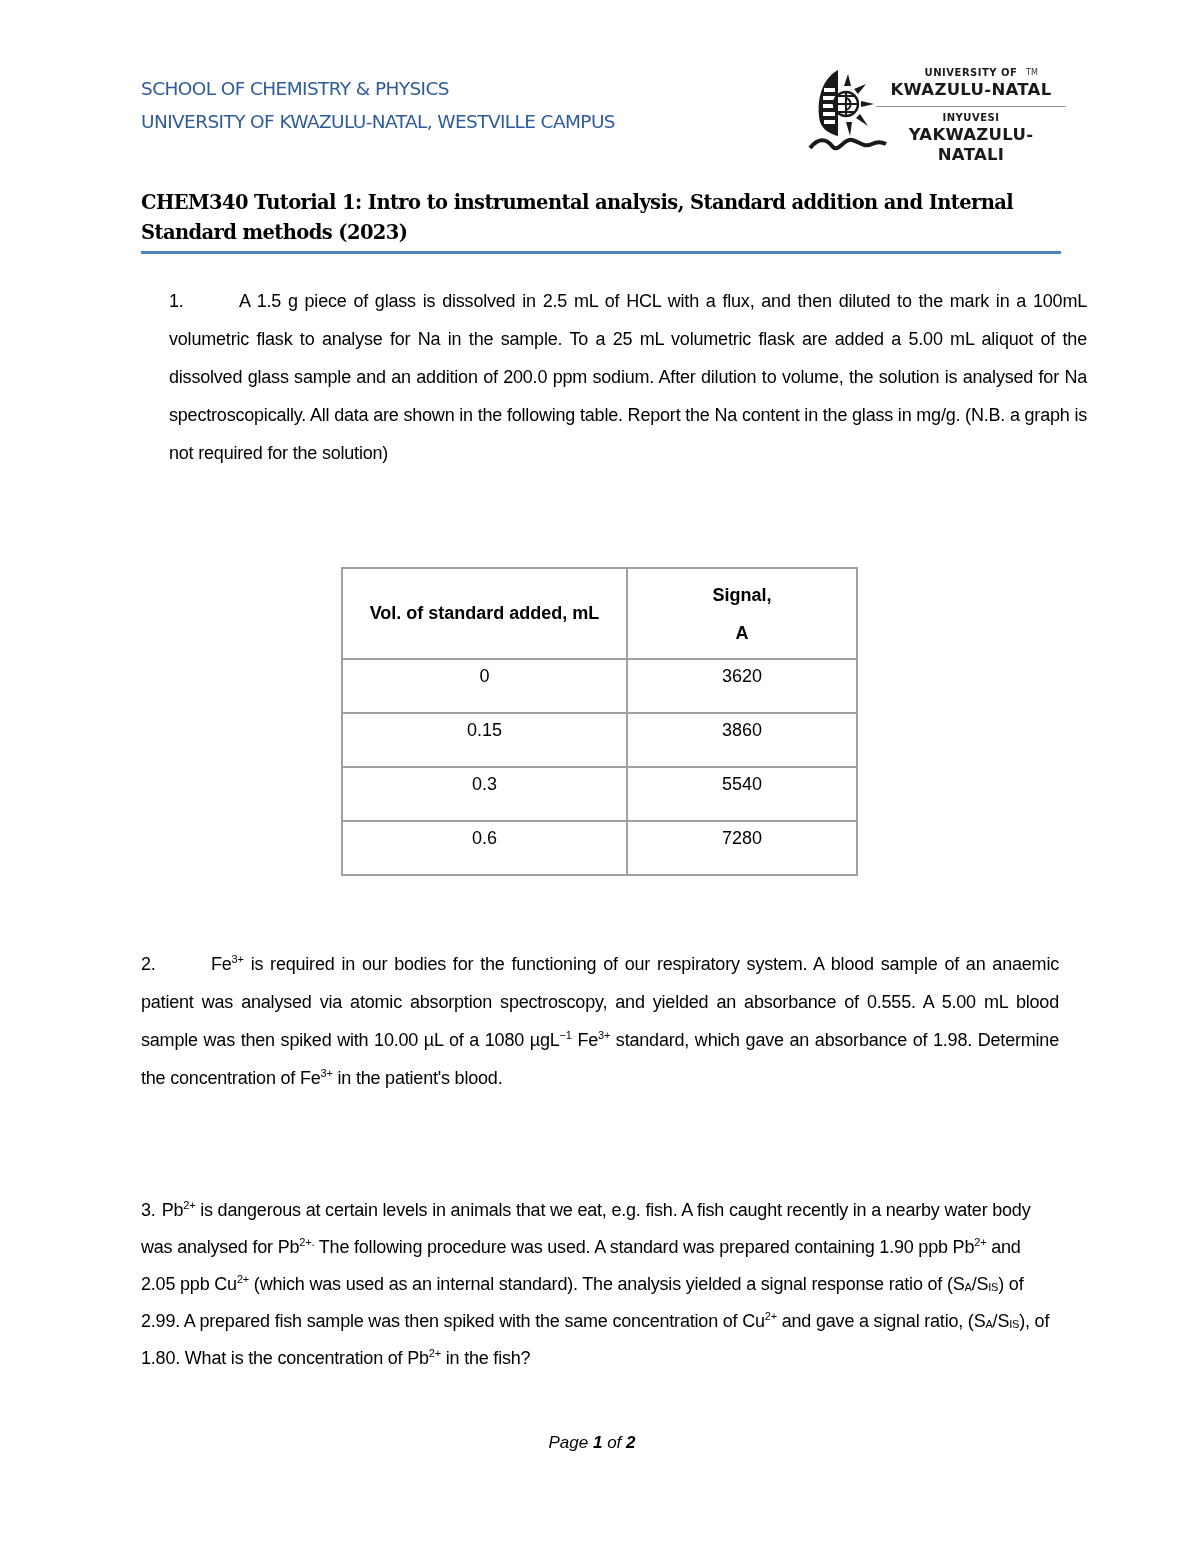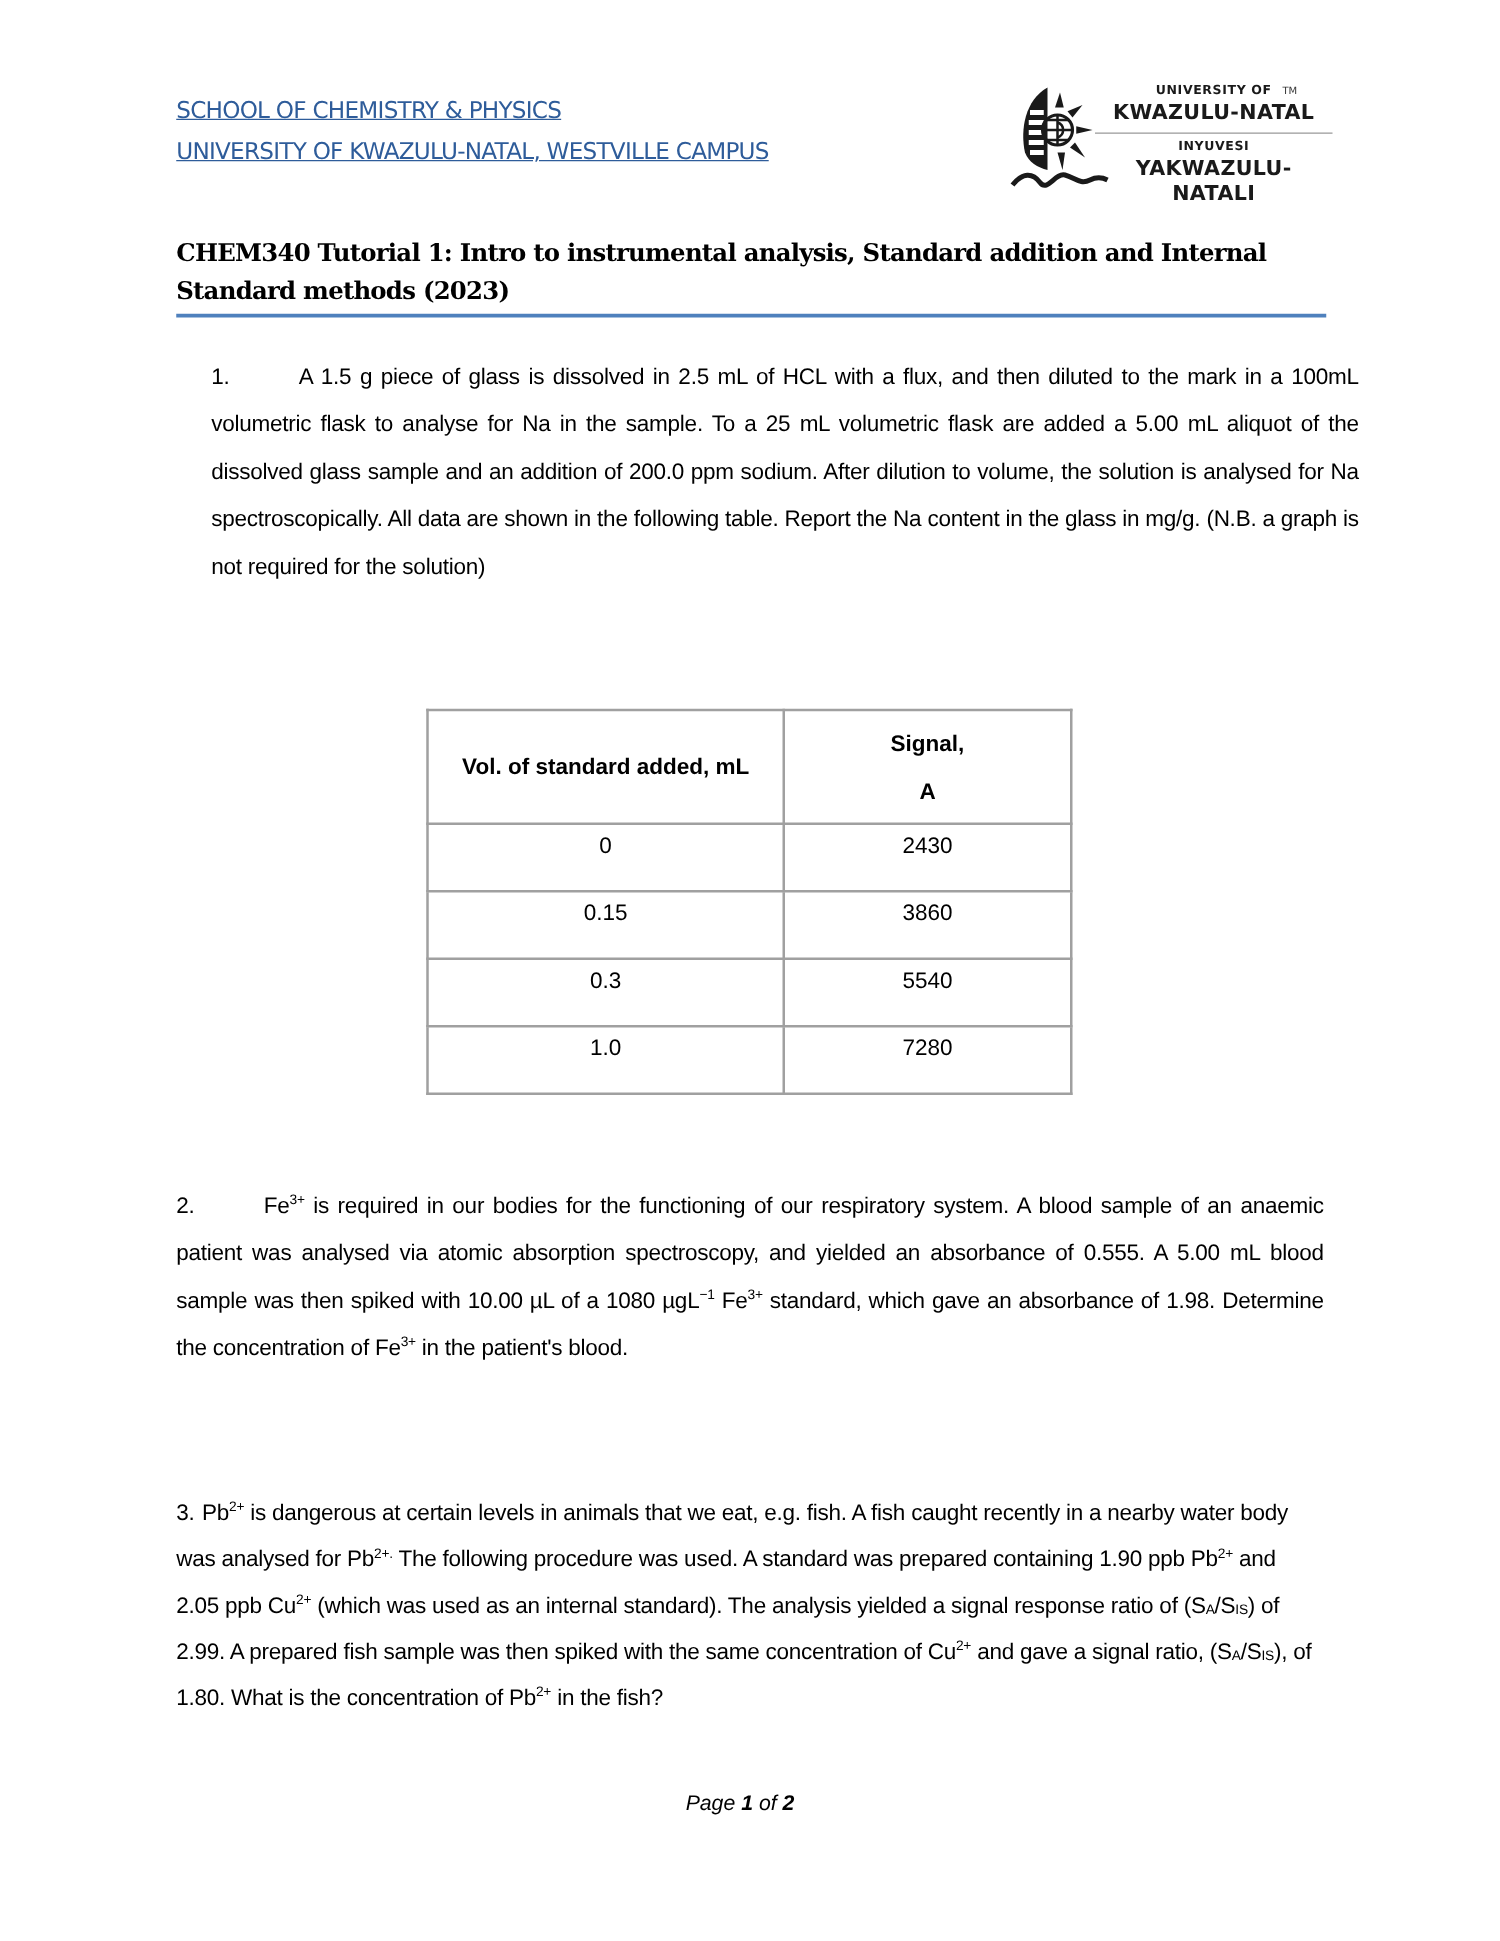--- a/index.html
+++ b/index.html
@@ -1,17 +1,17 @@
 <!DOCTYPE html>
 <html><head>
 <meta charset="utf-8">
 <style>
   html, body { margin: 0; padding: 0; background: #ffffff; }
   body { width: 1200px; height: 1553px; position: relative; overflow: hidden; font-family: "Liberation Sans", sans-serif; color: #000; }
-  .school { position: absolute; left: 141px; color: #2e5c9a; font-family: "DejaVu Sans", sans-serif; font-size: 18.5px; letter-spacing: -0.6px; font-weight: normal; text-decoration: underline; }
+  .school { position: absolute; left: 141px; color: #2e5c9a; font-family: "DejaVu Sans", sans-serif; font-size: 18.5px; letter-spacing: -0.6px; font-weight: normal; }
   .school.l1 { top: 78px; }
   .school.l2 { top: 111px; }
   .logo { position: absolute; left: 808px; top: 64px; width: 260px; height: 92px; }
   .logo-mark { position: absolute; left: 0; top: 0; width: 80px; height: 92px; }
   .logo-text { position: absolute; left: 68px; top: 2px; width: 190px; text-align: center; font-family: "DejaVu Sans", sans-serif; font-weight: bold; color: #1a1a1a; }
   .logo-text .small { font-size: 10px; letter-spacing: 0.5px; line-height: 14px; }
   .logo-text .big { font-size: 16.5px; letter-spacing: 0.3px; line-height: 20px; }
   .logo-text .rule { height: 1px; background: #999; margin: 6px 0 4px 0; }
   .logo-tm { position: absolute; left: 1026px; top: 68px; font-size: 8px; font-family: "DejaVu Sans", sans-serif; color: #333; }
   .title { position: absolute; left: 141px; top: 188px; width: 930px; font-family: "DejaVu Serif", serif; font-weight: bold; font-size: 19.5px; line-height: 30px; letter-spacing: -0.6px; }
@@ -78,32 +78,32 @@
   <tbody>
       <tr>
     <th class="c1">Vol. of standard added, mL</th>
     <th>
       <div class="hdr2">Signal,</div>
       <div class="hdr2">A</div>
     </th>
   </tr>
   <tr>
     <td>0</td>
-    <td>2430</td>
+    <td>3620</td>
   </tr>
   <tr>
     <td>0.15</td>
     <td>3860</td>
   </tr>
   <tr>
     <td>0.3</td>
     <td>5540</td>
   </tr>
   <tr>
-    <td>1.0</td>
+    <td>0.6</td>
     <td>7280</td>
   </tr>
 </tbody>
   </table>
 
 <div class="para q2">
   <span class="num">2.</span><span>Fe</span><sup>3+</sup><span> is required in our bodies for the functioning of our respiratory system. A blood sample of an anaemic patient was analysed via atomic absorption spectroscopy, and yielded an absorbance of 0.555. A 5.00 mL blood sample was then spiked with 10.00 µL of a 1080 µgL</span><sup>−1</sup><span> Fe</span><sup>3+</sup><span> standard, which gave an absorbance of 1.98. Determine the concentration of Fe</span><sup>3+</sup><span> in the patient's blood.</span>
 </div>
 
 <div class="para q3" style="text-align:left;">

